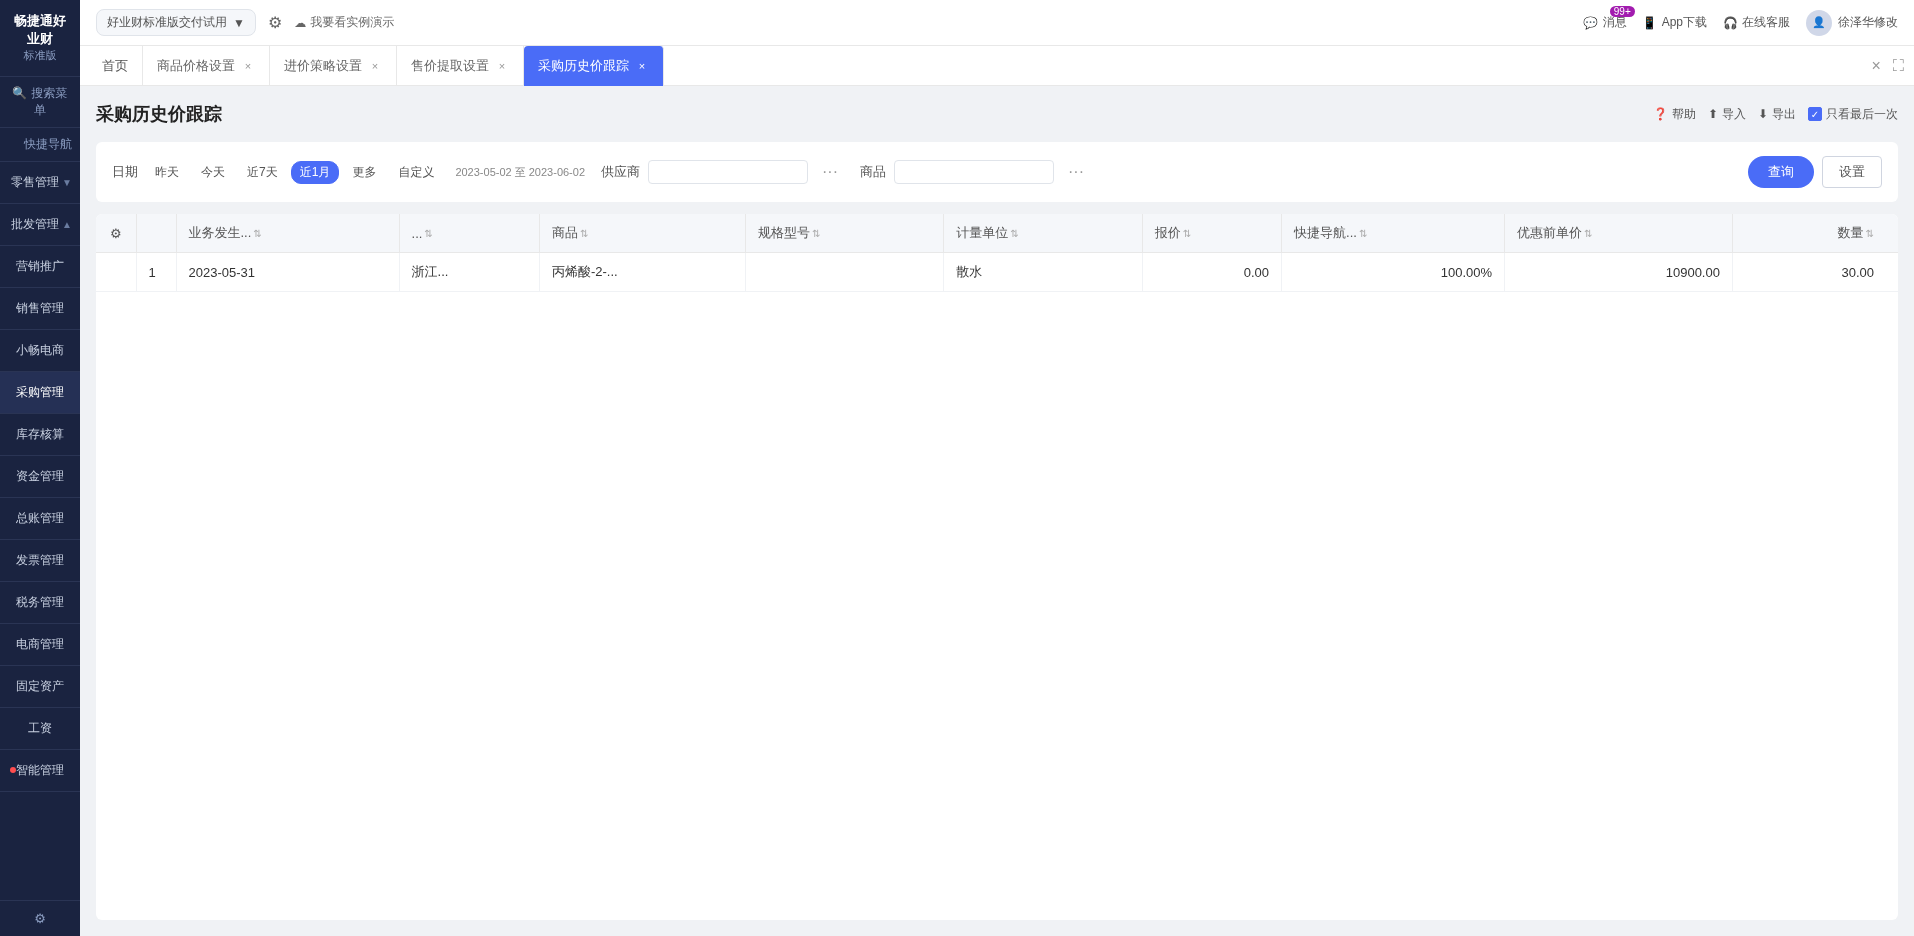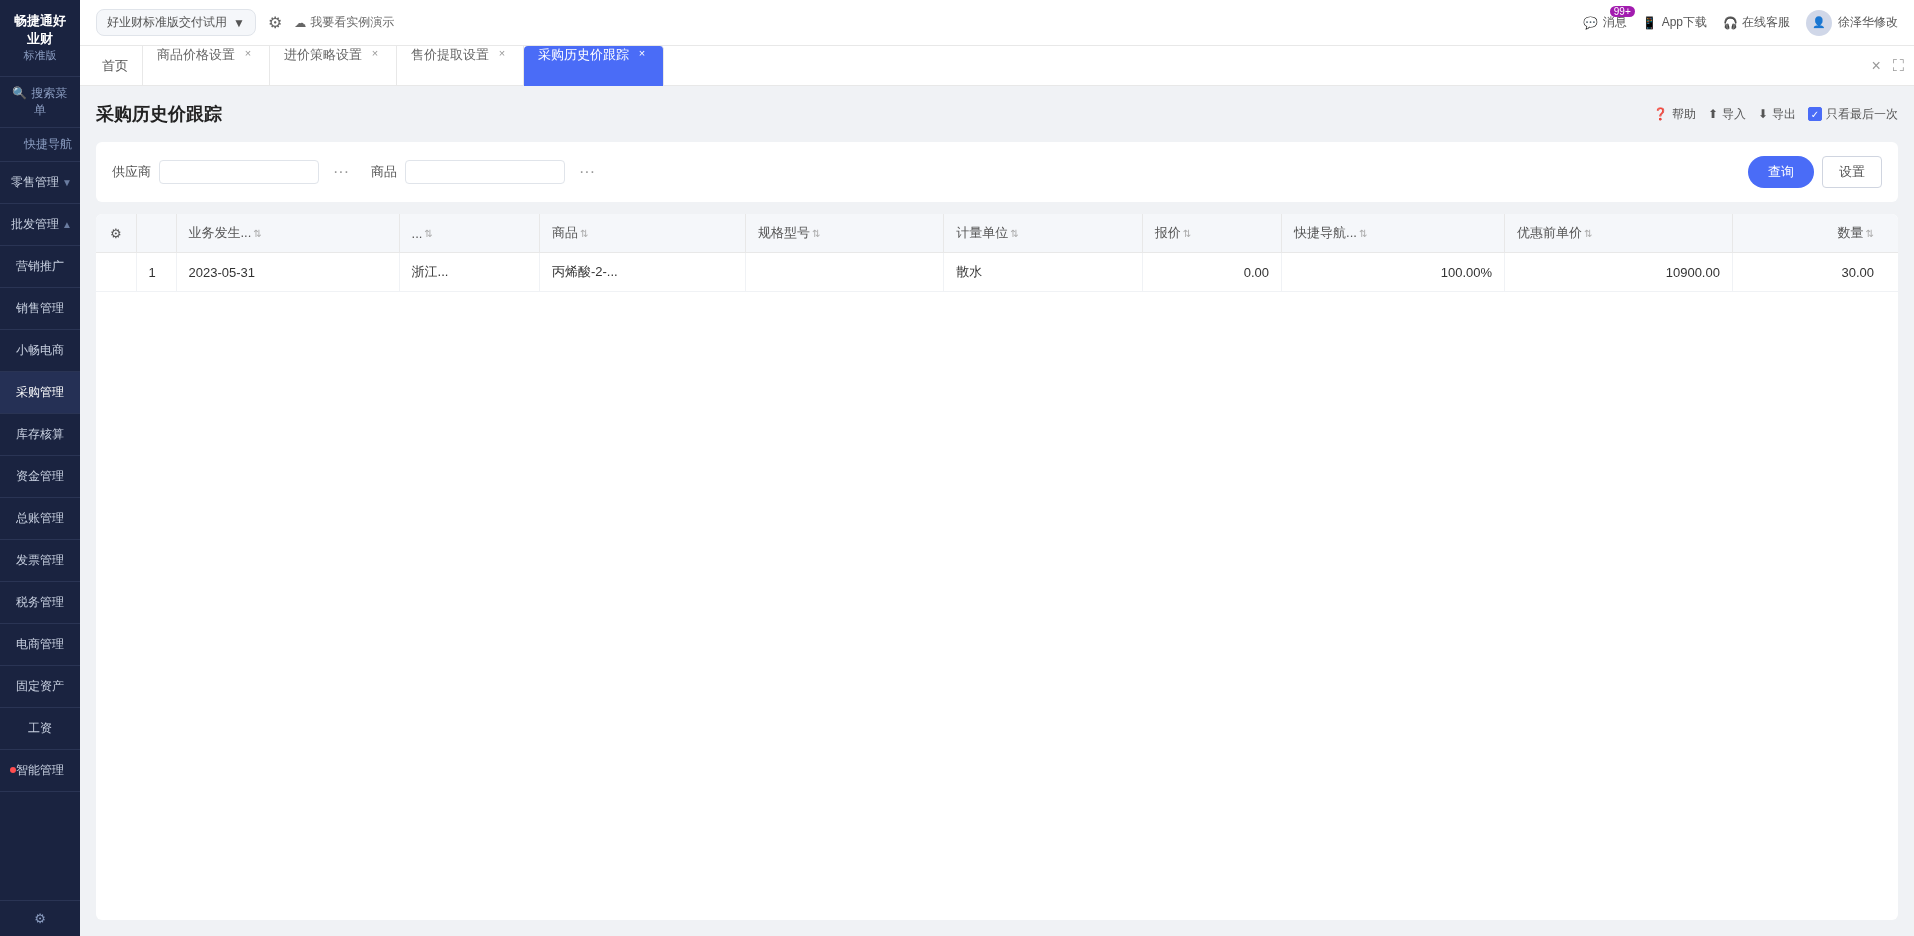--- a/index.html
+++ b/index.html
@@ -170,21 +170,21 @@
       border-bottom: 1px solid #e8e8e8;
       display: flex;
       align-items: center;
       padding: 0 8px;
       height: 40px;
       gap: 0;
       position: relative;
     }
     .tab {
       display: flex;
-      align-items: flex-start;
+      align-items: center;
       gap: 4px;
       padding: 0 14px;
       height: 40px;
       cursor: pointer;
       font-size: 13px;
       color: #666;
       border-right: 1px solid #e8e8e8;
       white-space: nowrap;
     }
     .tab.active {
@@ -600,20 +600,32 @@
           <span>导出</span>
         </div>
         <div class="checkbox-label">
           <div class="checkbox-checked"></div>
           <span>只看最后一次</span>
         </div>
       </div>
     </div>
 
     <div class="filter-bar">
+      <div class="filter-group">
+        <span class="filter-label">日期</span>
+        <div class="date-options">
+          <span class="date-btn">昨天</span>
+          <span class="date-btn">今天</span>
+          <span class="date-btn">近7天</span>
+          <span class="date-btn active">近1月</span>
+          <span class="date-btn">更多</span>
+          <span class="date-btn">自定义</span>
+        </div>
+        <span class="date-range">2023-05-02 至 2023-06-02</span>
+      </div>
 
       <div class="filter-group">
         <span class="filter-label">供应商</span>
         <input class="filter-input" type="text" style="">
         <span class="filter-more-btn">···</span>
       </div>
 
       <div class="filter-group">
         <span class="filter-label">商品</span>
         <input class="filter-input" type="text" style="">

